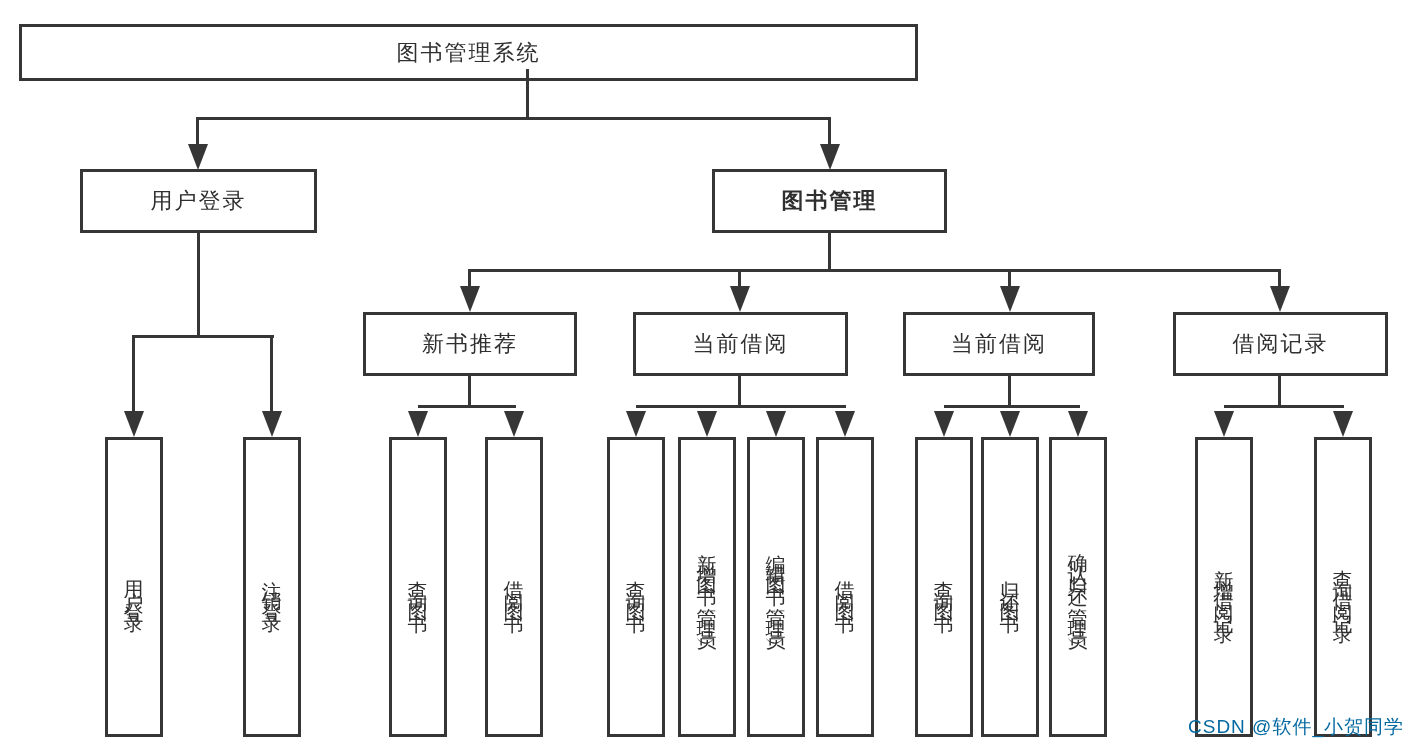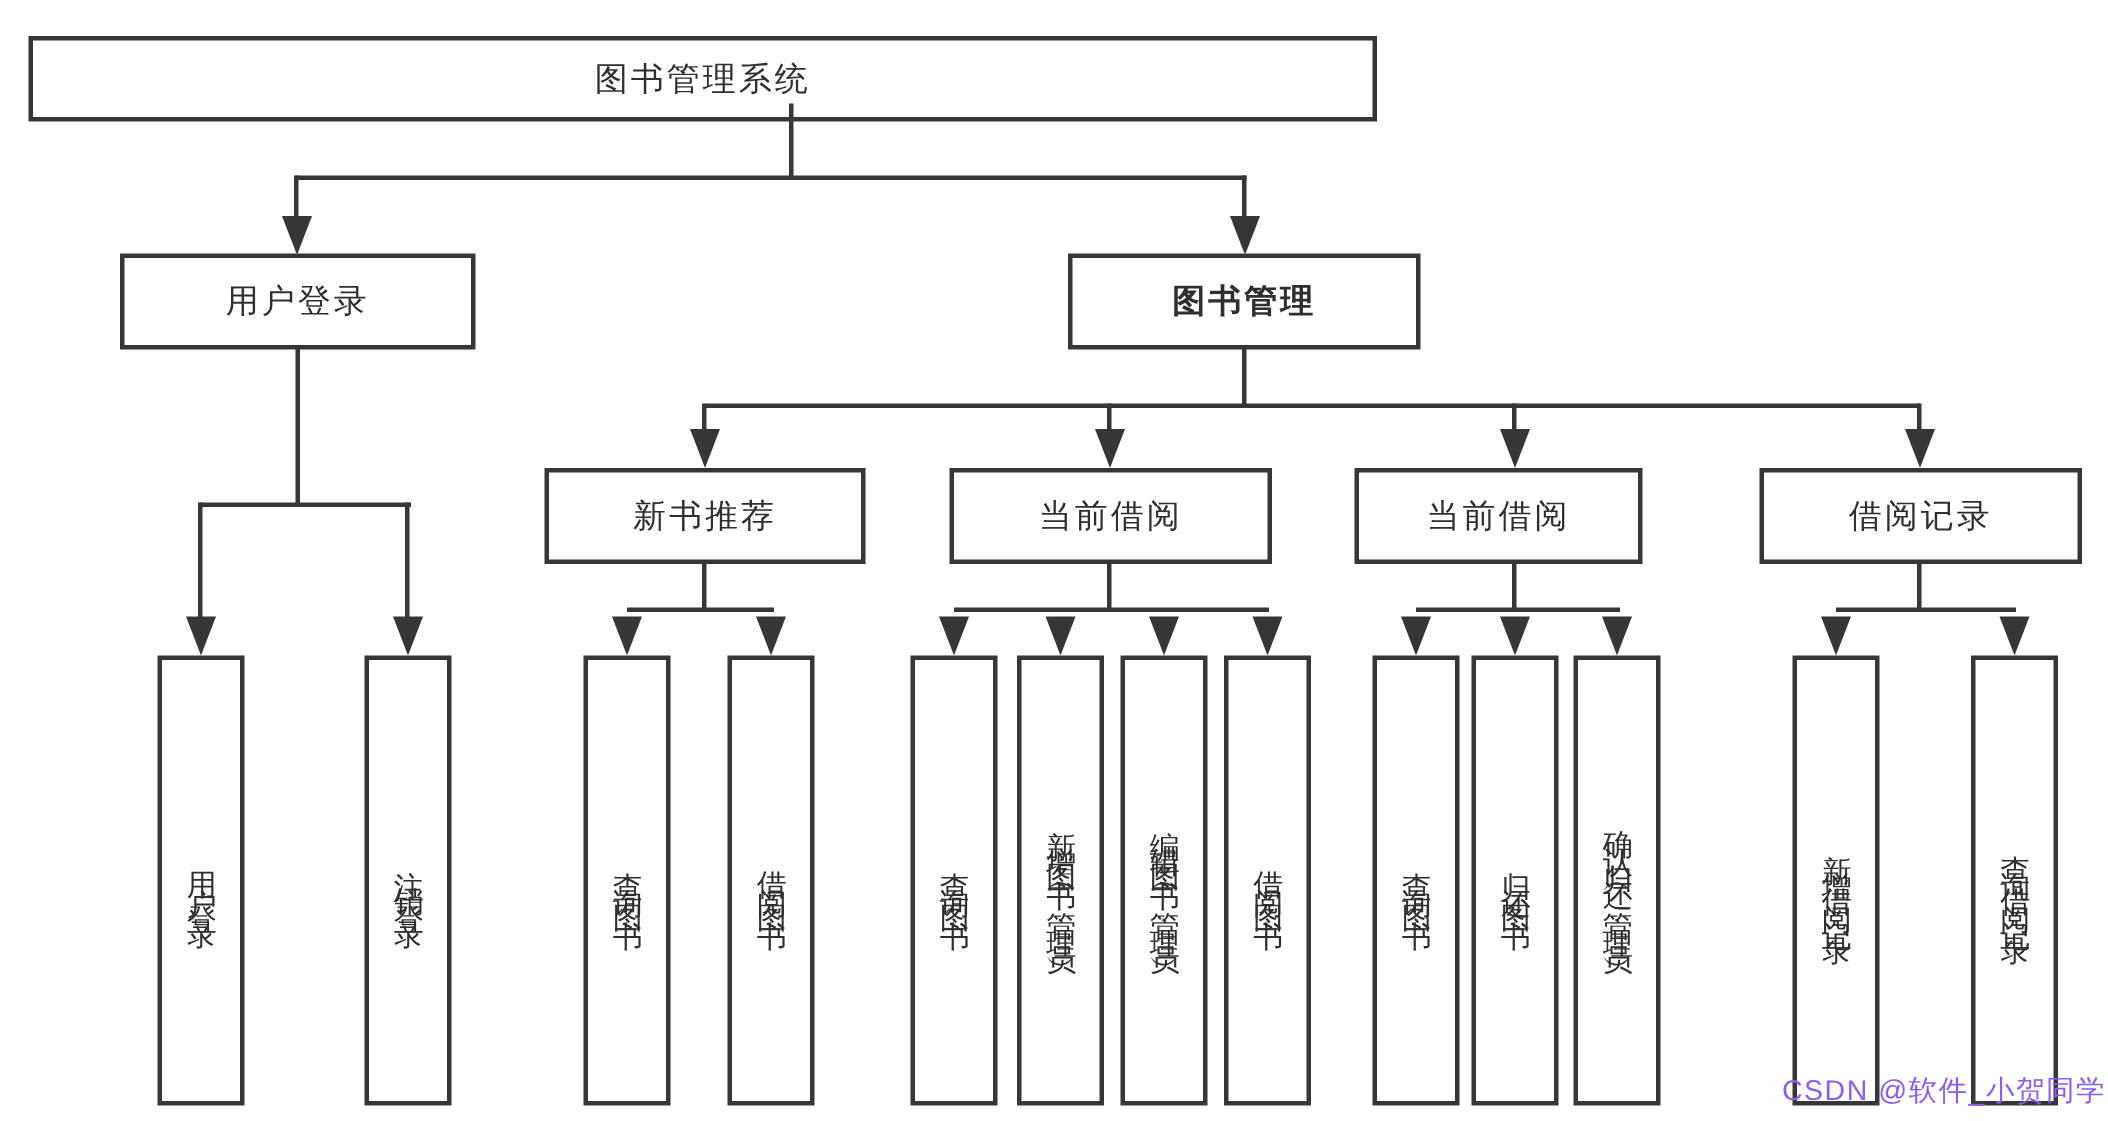--- a/index.html
+++ b/index.html
@@ -23,21 +23,21 @@
   }
   .vline{position:absolute;width:3px;background:#363636;}
   .hline{position:absolute;height:3px;background:#363636;}
   .arrow{
     position:absolute;width:0;height:0;
     border-left:10px solid transparent;border-right:10px solid transparent;
     border-top:26px solid #363636;
   }
   .watermark{
     position:absolute;left:1188px;top:714px;
-    font-size:19px;color:#8b5cf6;letter-spacing:1px;white-space:nowrap;
+    font-size:19px;color:#0369a1;letter-spacing:1px;white-space:nowrap;
   }
 </style>
 </head>
 <body>
 
 <div id="canvas">
 
   <div class="box" style="left:19px;top:24px;width:899px;height:57px;">
     <span>图书管理系统</span>
   </div>

